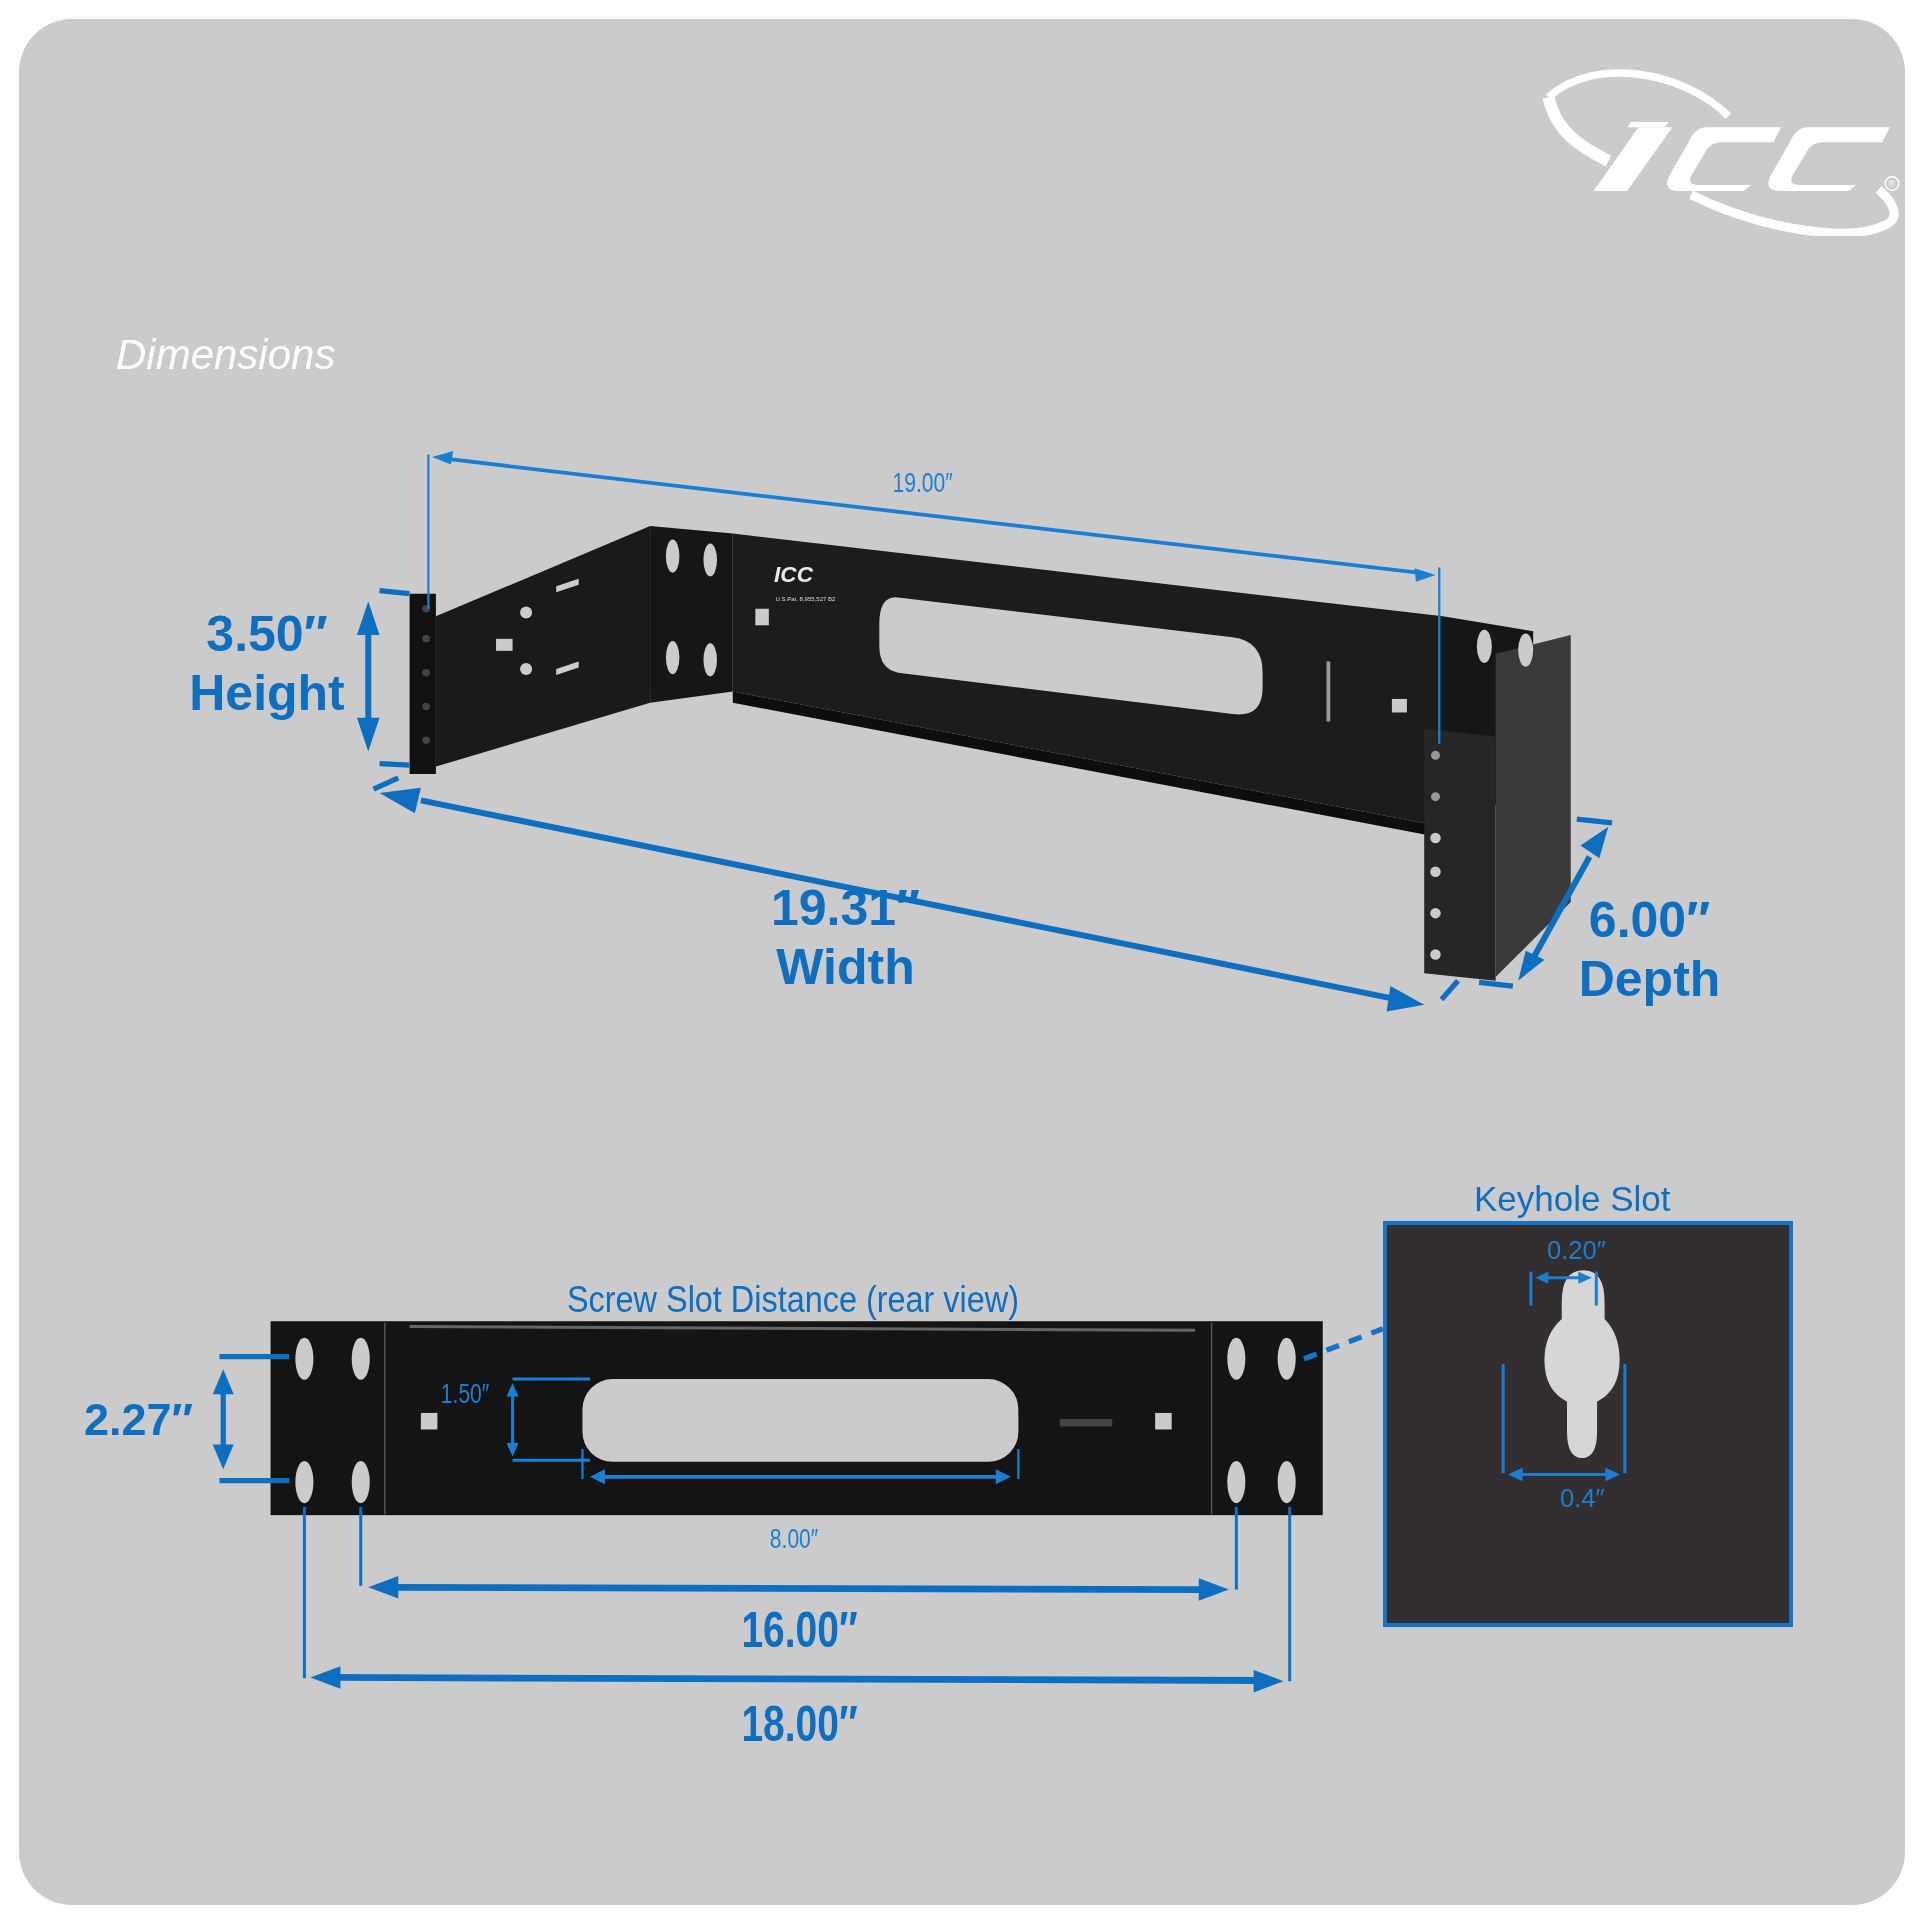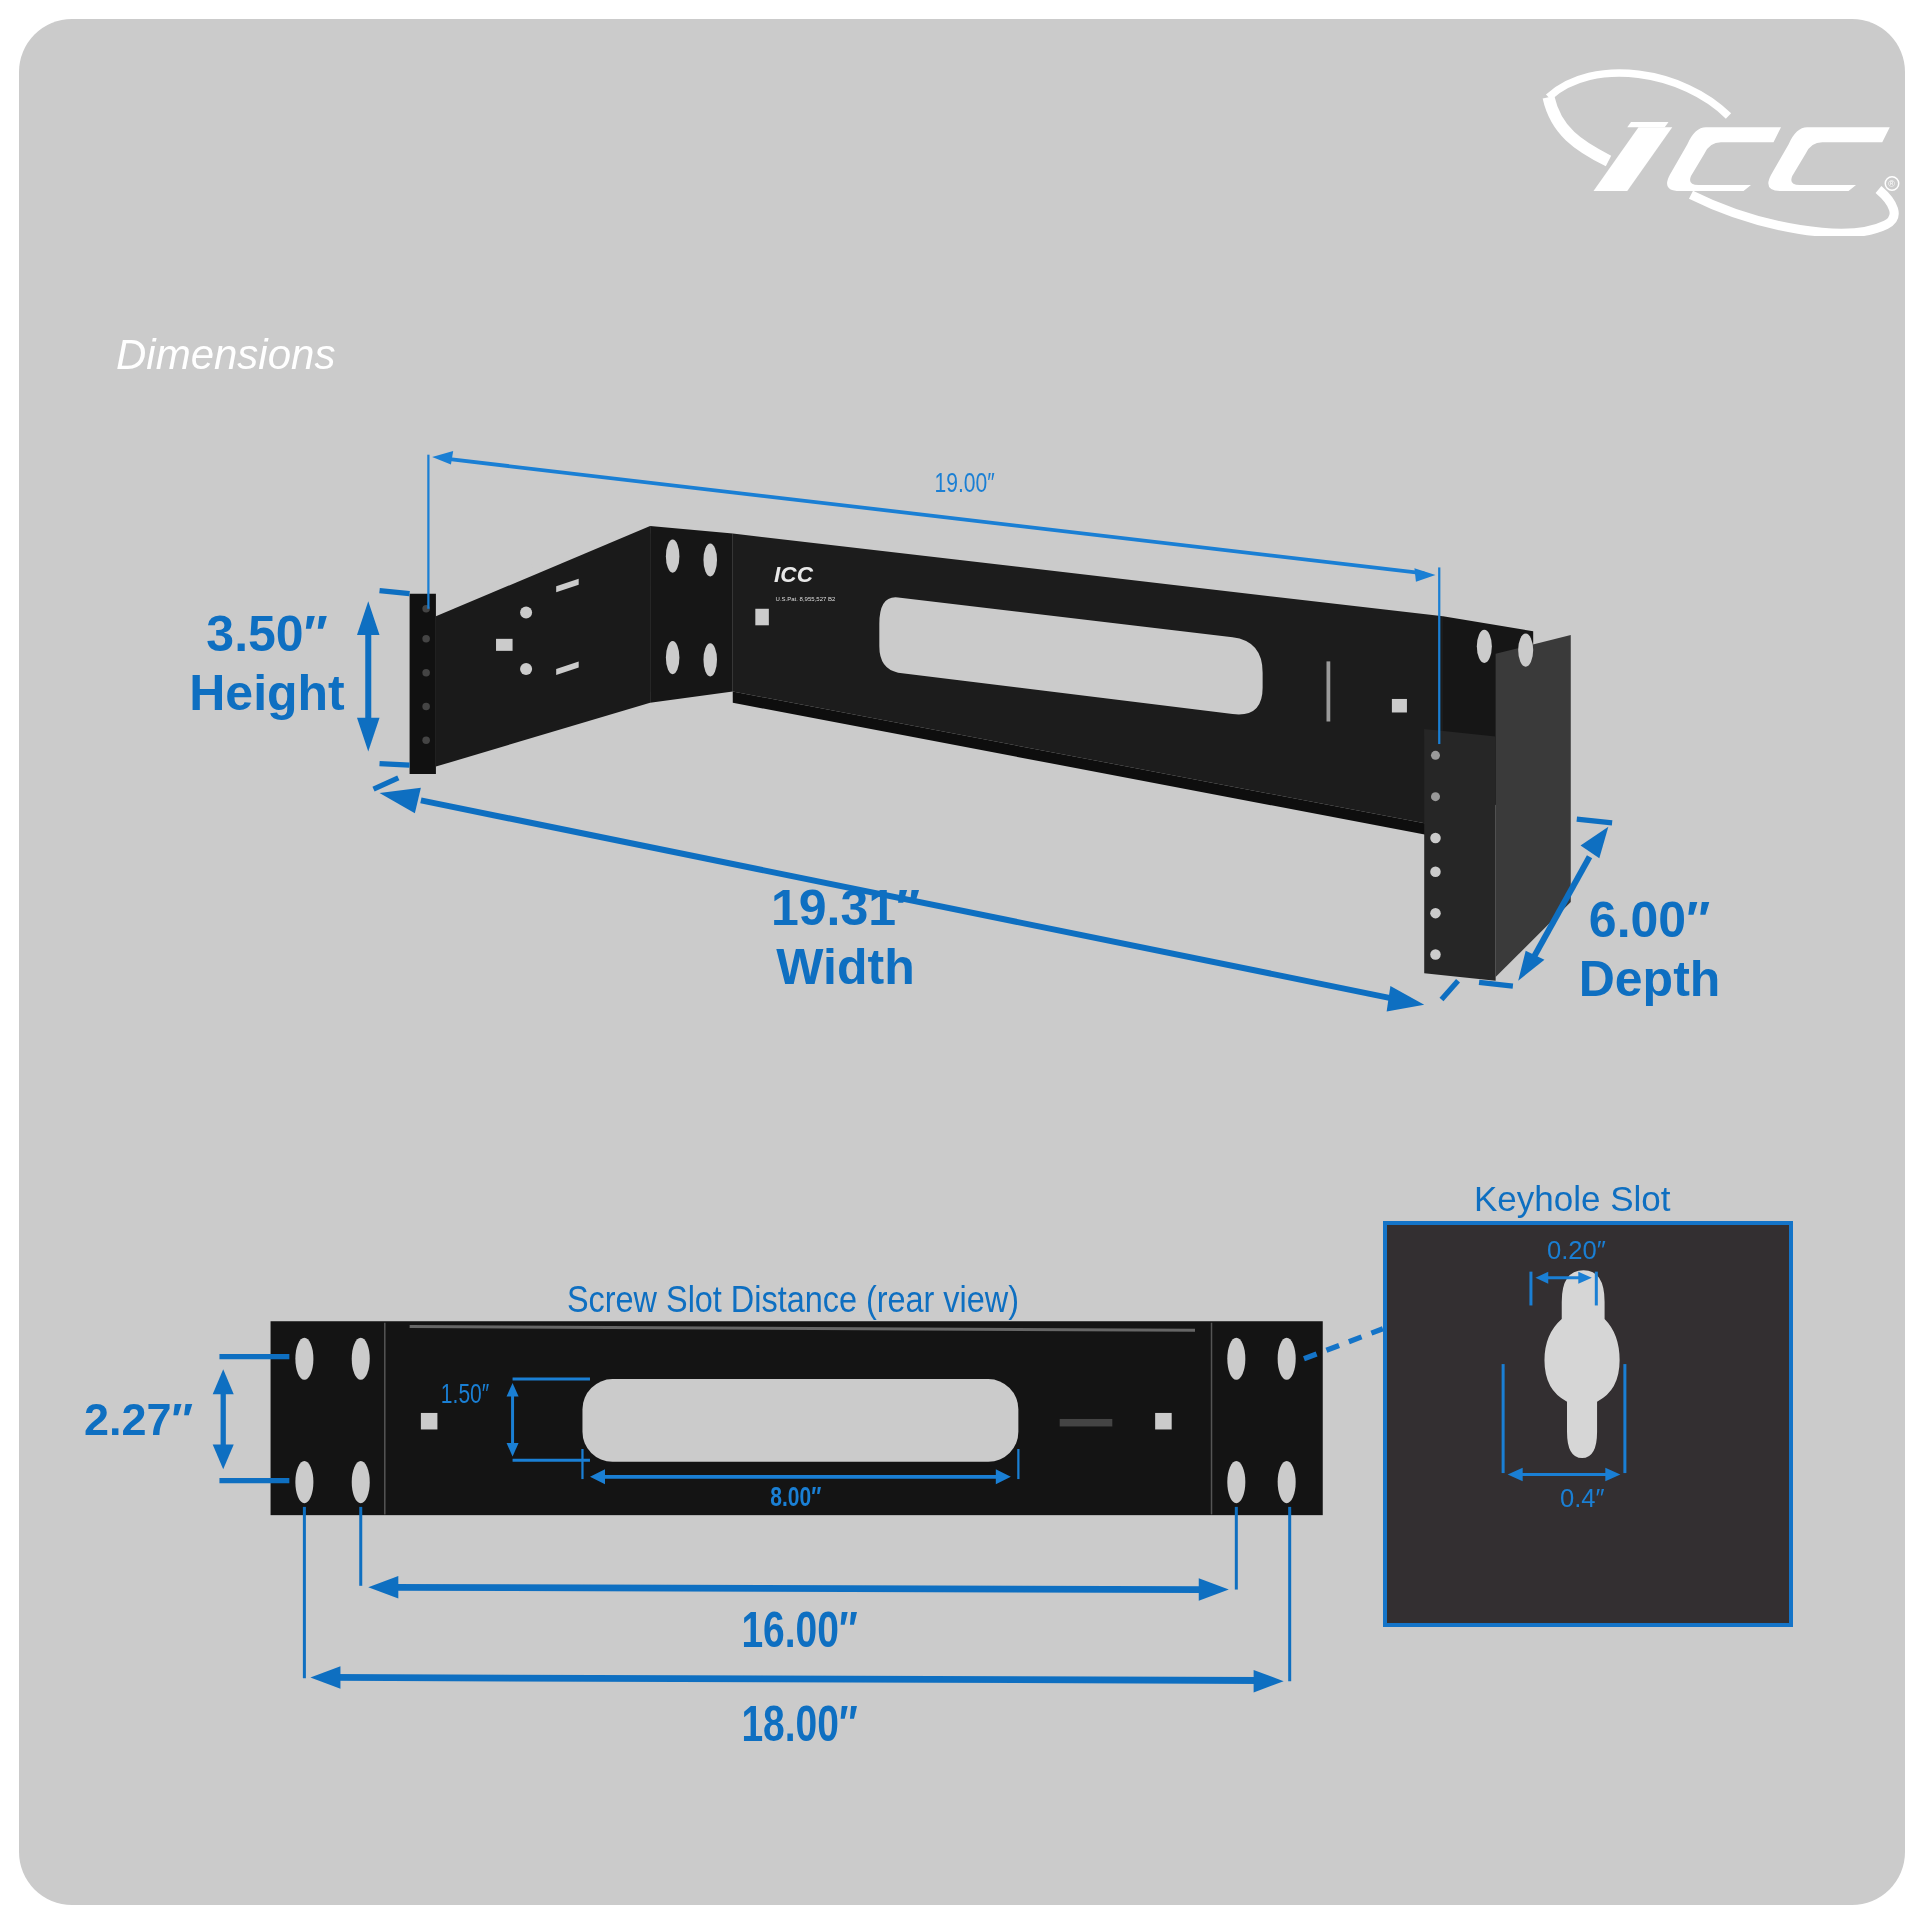--- a/index.html
+++ b/index.html
@@ -106,21 +106,21 @@
   <polygon points="505,1055 560,1048 552,1082" fill="#0e6fc1"></polygon>
   <polygon points="1895,1337 1850,1312 1845,1346" fill="#0e6fc1"></polygon>
 
   <line x1="2098" y1="1090" x2="2145" y2="1095" stroke="#0e6fc1" stroke-width="7"></line>
   <line x1="1968" y1="1307" x2="2013" y2="1312" stroke="#0e6fc1" stroke-width="7"></line>
   <line x1="2115" y1="1140" x2="2040" y2="1275" stroke="#0e6fc1" stroke-width="8"></line>
   <polygon points="2140,1100 2103,1125 2128,1142" fill="#0e6fc1"></polygon>
   <polygon points="2020,1305 2055,1277 2030,1265" fill="#0e6fc1"></polygon>
 </svg>
 
-<div class="dim-thin" style="left:926px;top:468px;"><span class="narrow">19.00″</span></div>
+<div class="dim-thin" style="left:884px;top:468px;"><span class="narrow">19.00″</span></div>
 
 <div class="dim-big" style="left:173px;top:605px;width:188px;">
   <div>3.50″</div>
   <div>Height</div>
 </div>
 
 <div class="dim-big" style="left:744px;top:879px;width:203px;">
   <div>19.31″</div>
   <div>Width</div>
 </div>
@@ -181,21 +181,21 @@
   <polygon points="1635,2115 1595,2100 1595,2130" fill="#0e6fc1"></polygon>
   <line x1="440" y1="2232" x2="1680" y2="2236" stroke="#0e6fc1" stroke-width="9"></line>
   <polygon points="413,2232 453,2217 453,2247" fill="#0e6fc1"></polygon>
   <polygon points="1708,2237 1668,2222 1668,2252" fill="#0e6fc1"></polygon>
 
   <line x1="1735" y1="1808" x2="1840" y2="1768" stroke="#1474c8" stroke-width="7" stroke-dasharray="18,14"></line>
 </svg>
 
 <div class="dim-big" style="left:71px;top:1390px;width:135px;font-size:45px;">2.27″</div>
 <div class="dim-thin" style="left:434px;top:1379px;"><span class="narrow">1.50″</span></div>
-<div class="dim-thin" style="left:763px;top:1482px;font-weight:bold;"><span class="narrow">8.00″</span></div>
+<div class="dim-thin" style="left:763px;top:1524px;"><span class="narrow">8.00″</span></div>
 <div class="dim-big" style="left:676px;top:1601px;width:248px;font-size:50px;"><span class="narrow">16.00″</span></div>
 <div class="dim-big" style="left:676px;top:1695px;width:248px;font-size:50px;"><span class="narrow">18.00″</span></div>
 
 <div class="section-label" style="left:1474px;top:1155px;font-size:35px;">Keyhole Slot</div>
 <div class="keyhole-box"></div>
 <svg width="1924" height="1924" viewBox="0 0 2560 2560">
   <path d="M2083 1732 Q2083 1690 2112 1690 Q2140 1690 2140 1732 L2140 1755 Q2160 1775 2160 1810 Q2160 1850 2130 1865 L2130 1905 Q2130 1940 2110 1940 Q2090 1940 2090 1905 L2090 1865 Q2060 1850 2060 1810 Q2060 1775 2083 1755Z" fill="#d6d6d6" transform="translate(-5,0) scale(1,1)"></path>
 
   <line x1="2037" y1="1692" x2="2037" y2="1737" stroke="#1a7fd4" stroke-width="4"></line>
   <line x1="2124" y1="1692" x2="2124" y2="1737" stroke="#1a7fd4" stroke-width="4"></line>

